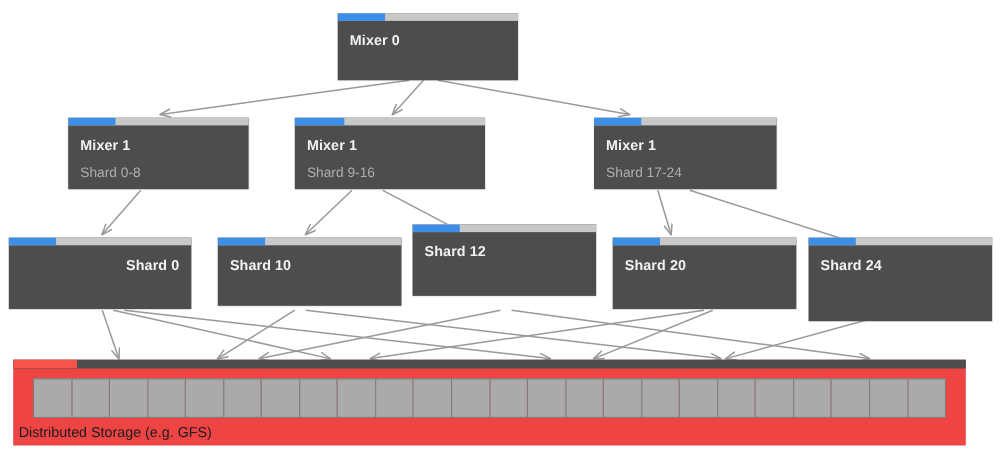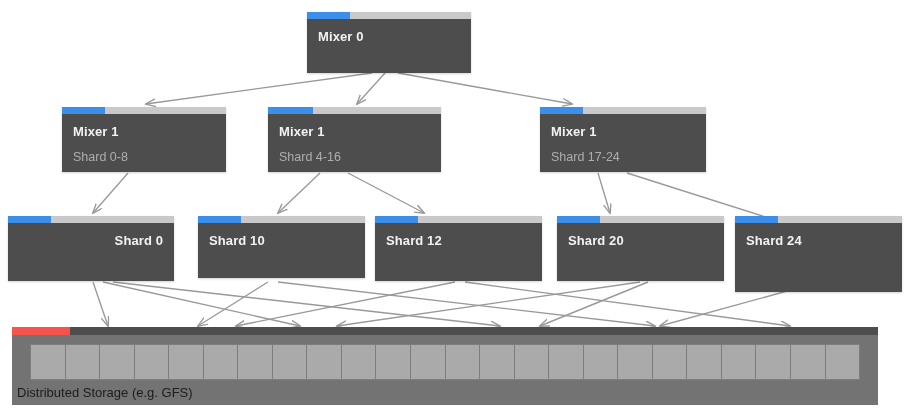--- a/index.html
+++ b/index.html
@@ -36,21 +36,21 @@
   }
   .node .subtitle{
     color:#aeaeae;font-size:12.5px;font-weight:normal;line-height:16px;
     margin-top:9px;white-space:nowrap;
   }
 
   
   #storage{
     position:absolute;z-index:3;
     left:12px;top:327px;width:866px;height:78px;
-    background:#737373;box-sizing:border-box;
+    background:#ef4444;box-sizing:border-box;
   }
   #storage .topbar{
     position:absolute;left:0;top:0;height:8px;width:100%;
     background:#4d4d4d;overflow:hidden;
   }
   #storage .topbar .accent{
     position:absolute;left:0;top:0;height:8px;width:6.7%;
     background:#f4544c;
   }
   #storage .cells{
@@ -122,21 +122,21 @@
       <div class="subtitle">Shard 0-8</div>
     </div>
   </div>
 
   <div class="node" style="left:268px;top:107px;width:173px;height:65px;">
     <div class="titlebar">
       <div class="accent"></div>
     </div>
     <div class="body">
       <div class="title">Mixer 1</div>
-      <div class="subtitle">Shard 4-16</div>
+      <div class="subtitle">Shard 9-16</div>
     </div>
   </div>
 
   <div class="node" style="left:540px;top:107px;width:166px;height:65px;">
     <div class="titlebar">
       <div class="accent"></div>
     </div>
     <div class="body">
       <div class="title">Mixer 1</div>
       <div class="subtitle">Shard 17-24</div>
@@ -154,21 +154,21 @@
 
   <div class="node" style="left:198px;top:216px;width:167px;height:62px;">
     <div class="titlebar">
       <div class="accent"></div>
     </div>
     <div class="body">
       <div class="title">Shard 10</div>
     </div>
   </div>
 
-  <div class="node" style="left:375px;top:216px;width:167px;height:65px;">
+  <div class="node" style="left:375px;top:204px;width:167px;height:65px;">
     <div class="titlebar">
       <div class="accent"></div>
     </div>
     <div class="body">
       <div class="title">Shard 12</div>
     </div>
   </div>
 
   <div class="node" style="left:557px;top:216px;width:167px;height:65px;">
     <div class="titlebar">

